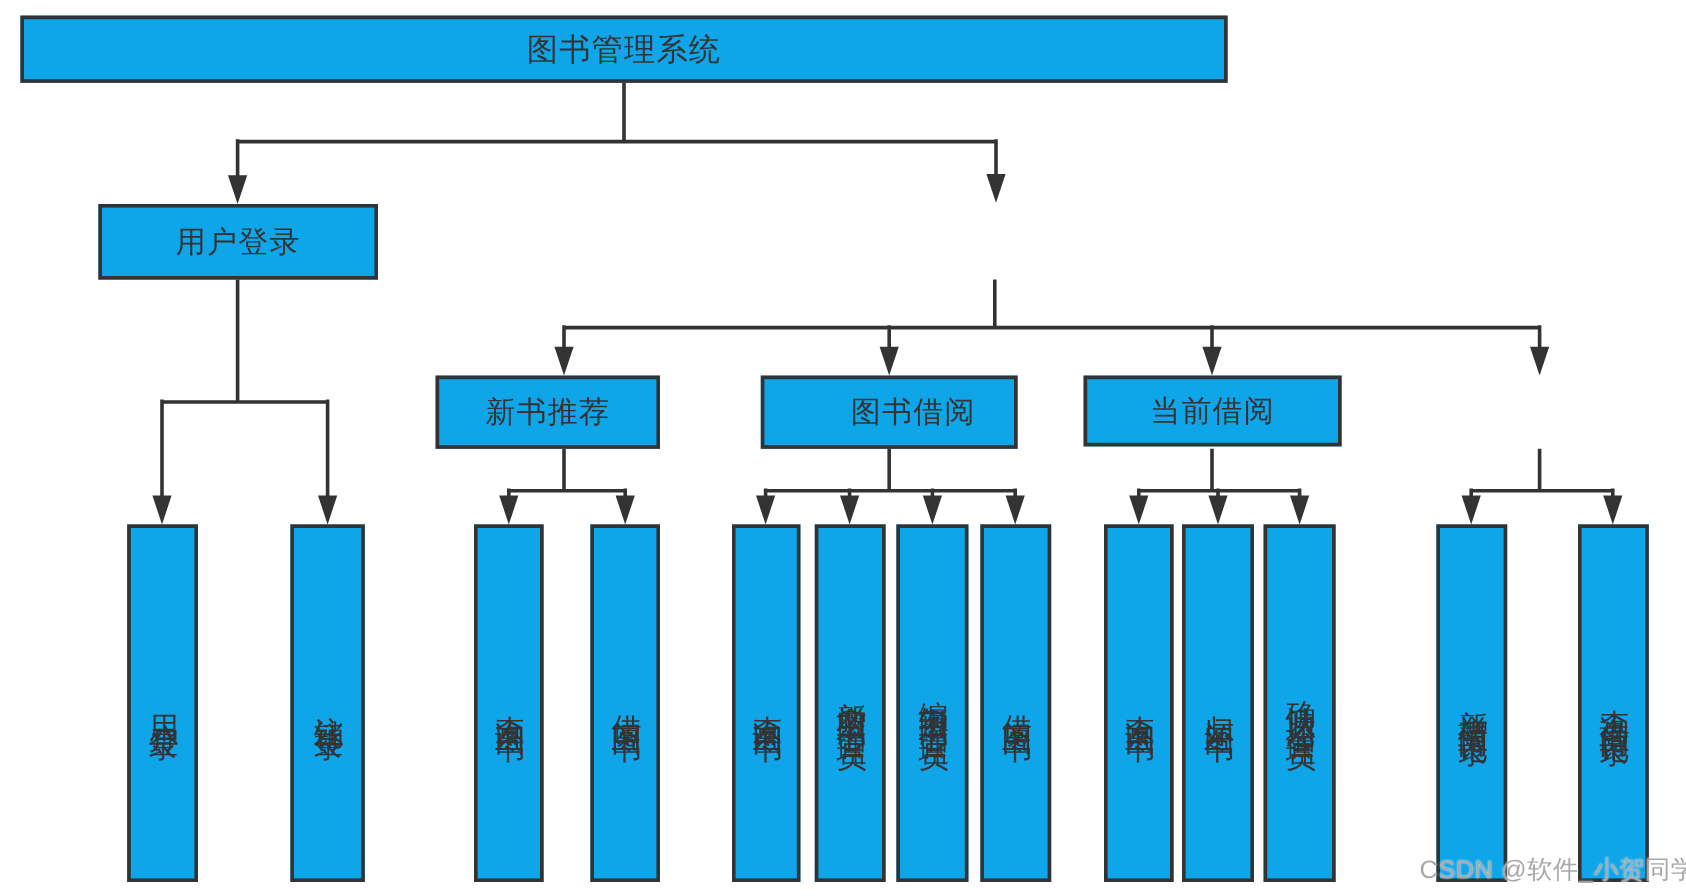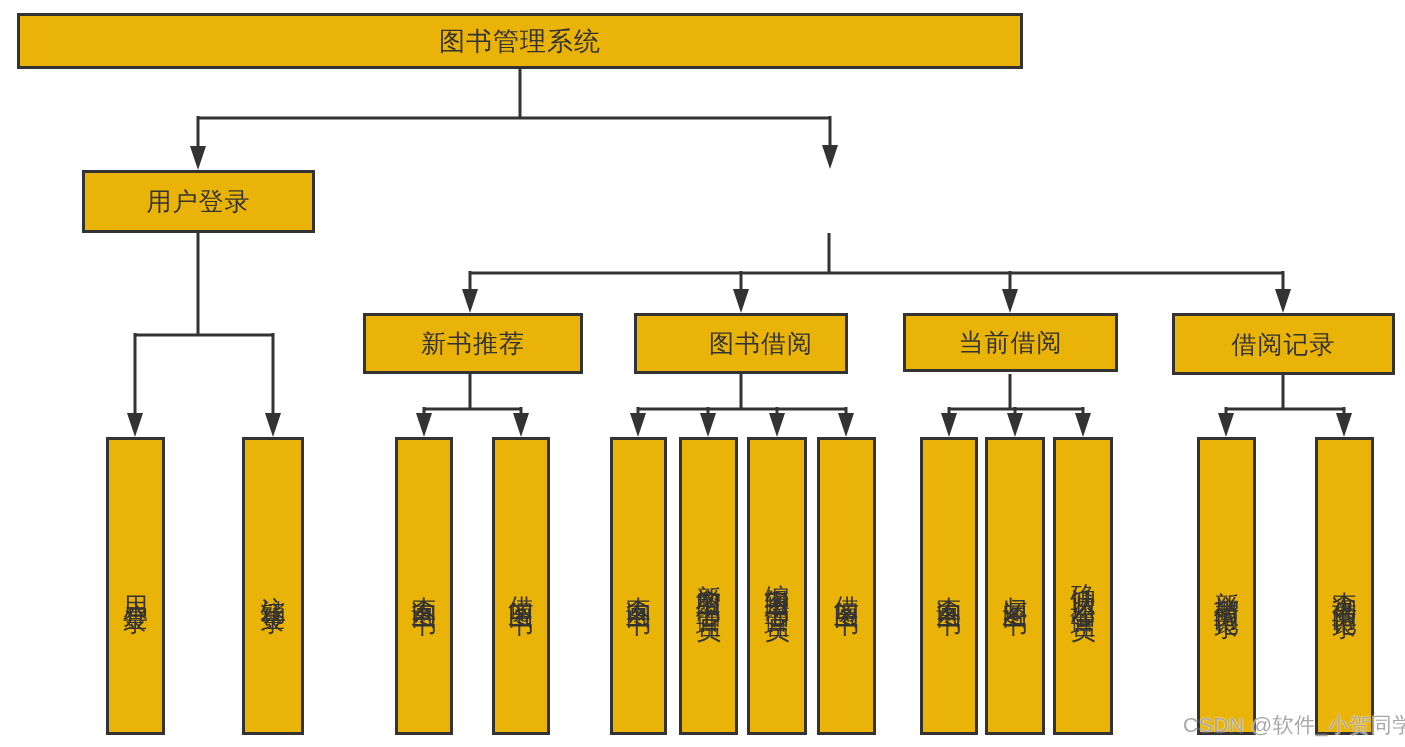--- a/index.html
+++ b/index.html
@@ -1,21 +1,21 @@
 <!DOCTYPE html>
 <html><head>
 <meta charset="utf-8">
 <style>
   html,body{margin:0;padding:0;background:#fff;}
   .canvas{
     position:relative;width:1405px;height:747px;background:#ffffff;
     font-family:"Liberation Sans","DejaVu Sans",sans-serif;color:#333333;overflow:hidden;
   }
   .node{
-    position:absolute;border:3px solid #333333;background:#eab308;
+    position:absolute;border:3px solid #333333;background:#0ea5e9;
     display:flex;align-items:center;justify-content:center;box-sizing:border-box;
     z-index:2;
   }
   .node .lbl{font-size:25px;letter-spacing:1px;white-space:nowrap;}
   .node.root .lbl{font-size:26px;}
   .leaf .lbl{
     writing-mode:vertical-rl;text-orientation:mixed;
     font-size:25px;line-height:1;letter-spacing:5px;white-space:nowrap;
   }
   svg.wires{position:absolute;left:0;top:0;z-index:1;pointer-events:none;}
@@ -76,31 +76,28 @@
   </svg>
 
   <div class="node root" style="left:17px;top:13px;width:1006px;height:56px;">
     <span class="lbl">图书管理系统</span>
   </div>
 
   <div class="node" style="left:82px;top:170px;width:233px;height:63px;">
     <span class="lbl">用户登录</span>
   </div>
 
-  <div class="node" style="left:363px;top:313px;width:220px;height:61px;">
+  <div class="node" style="left:363px;top:313px;width:187px;height:61px;">
     <span class="lbl">新书推荐</span>
   </div>
   <div class="node" style="left:634px;top:313px;width:214px;height:61px;padding-left:40px;">
     <span class="lbl">图书借阅</span>
   </div>
   <div class="node" style="left:903px;top:313px;width:215px;height:59px;">
     <span class="lbl">当前借阅</span>
-  </div>
-  <div class="node" style="left:1172px;top:313px;width:223px;height:62px;">
-    <span class="lbl">借阅记录</span>
   </div>
 
   <div class="node leaf" style="left:106px;top:437px;width:59px;height:298px;">
     <span class="lbl">用户登录</span>
   </div>
   <div class="node leaf" style="left:242px;top:437px;width:62px;height:298px;">
     <span class="lbl">注销登录</span>
   </div>
 
   <div class="node leaf" style="left:395px;top:437px;width:58px;height:298px;">

